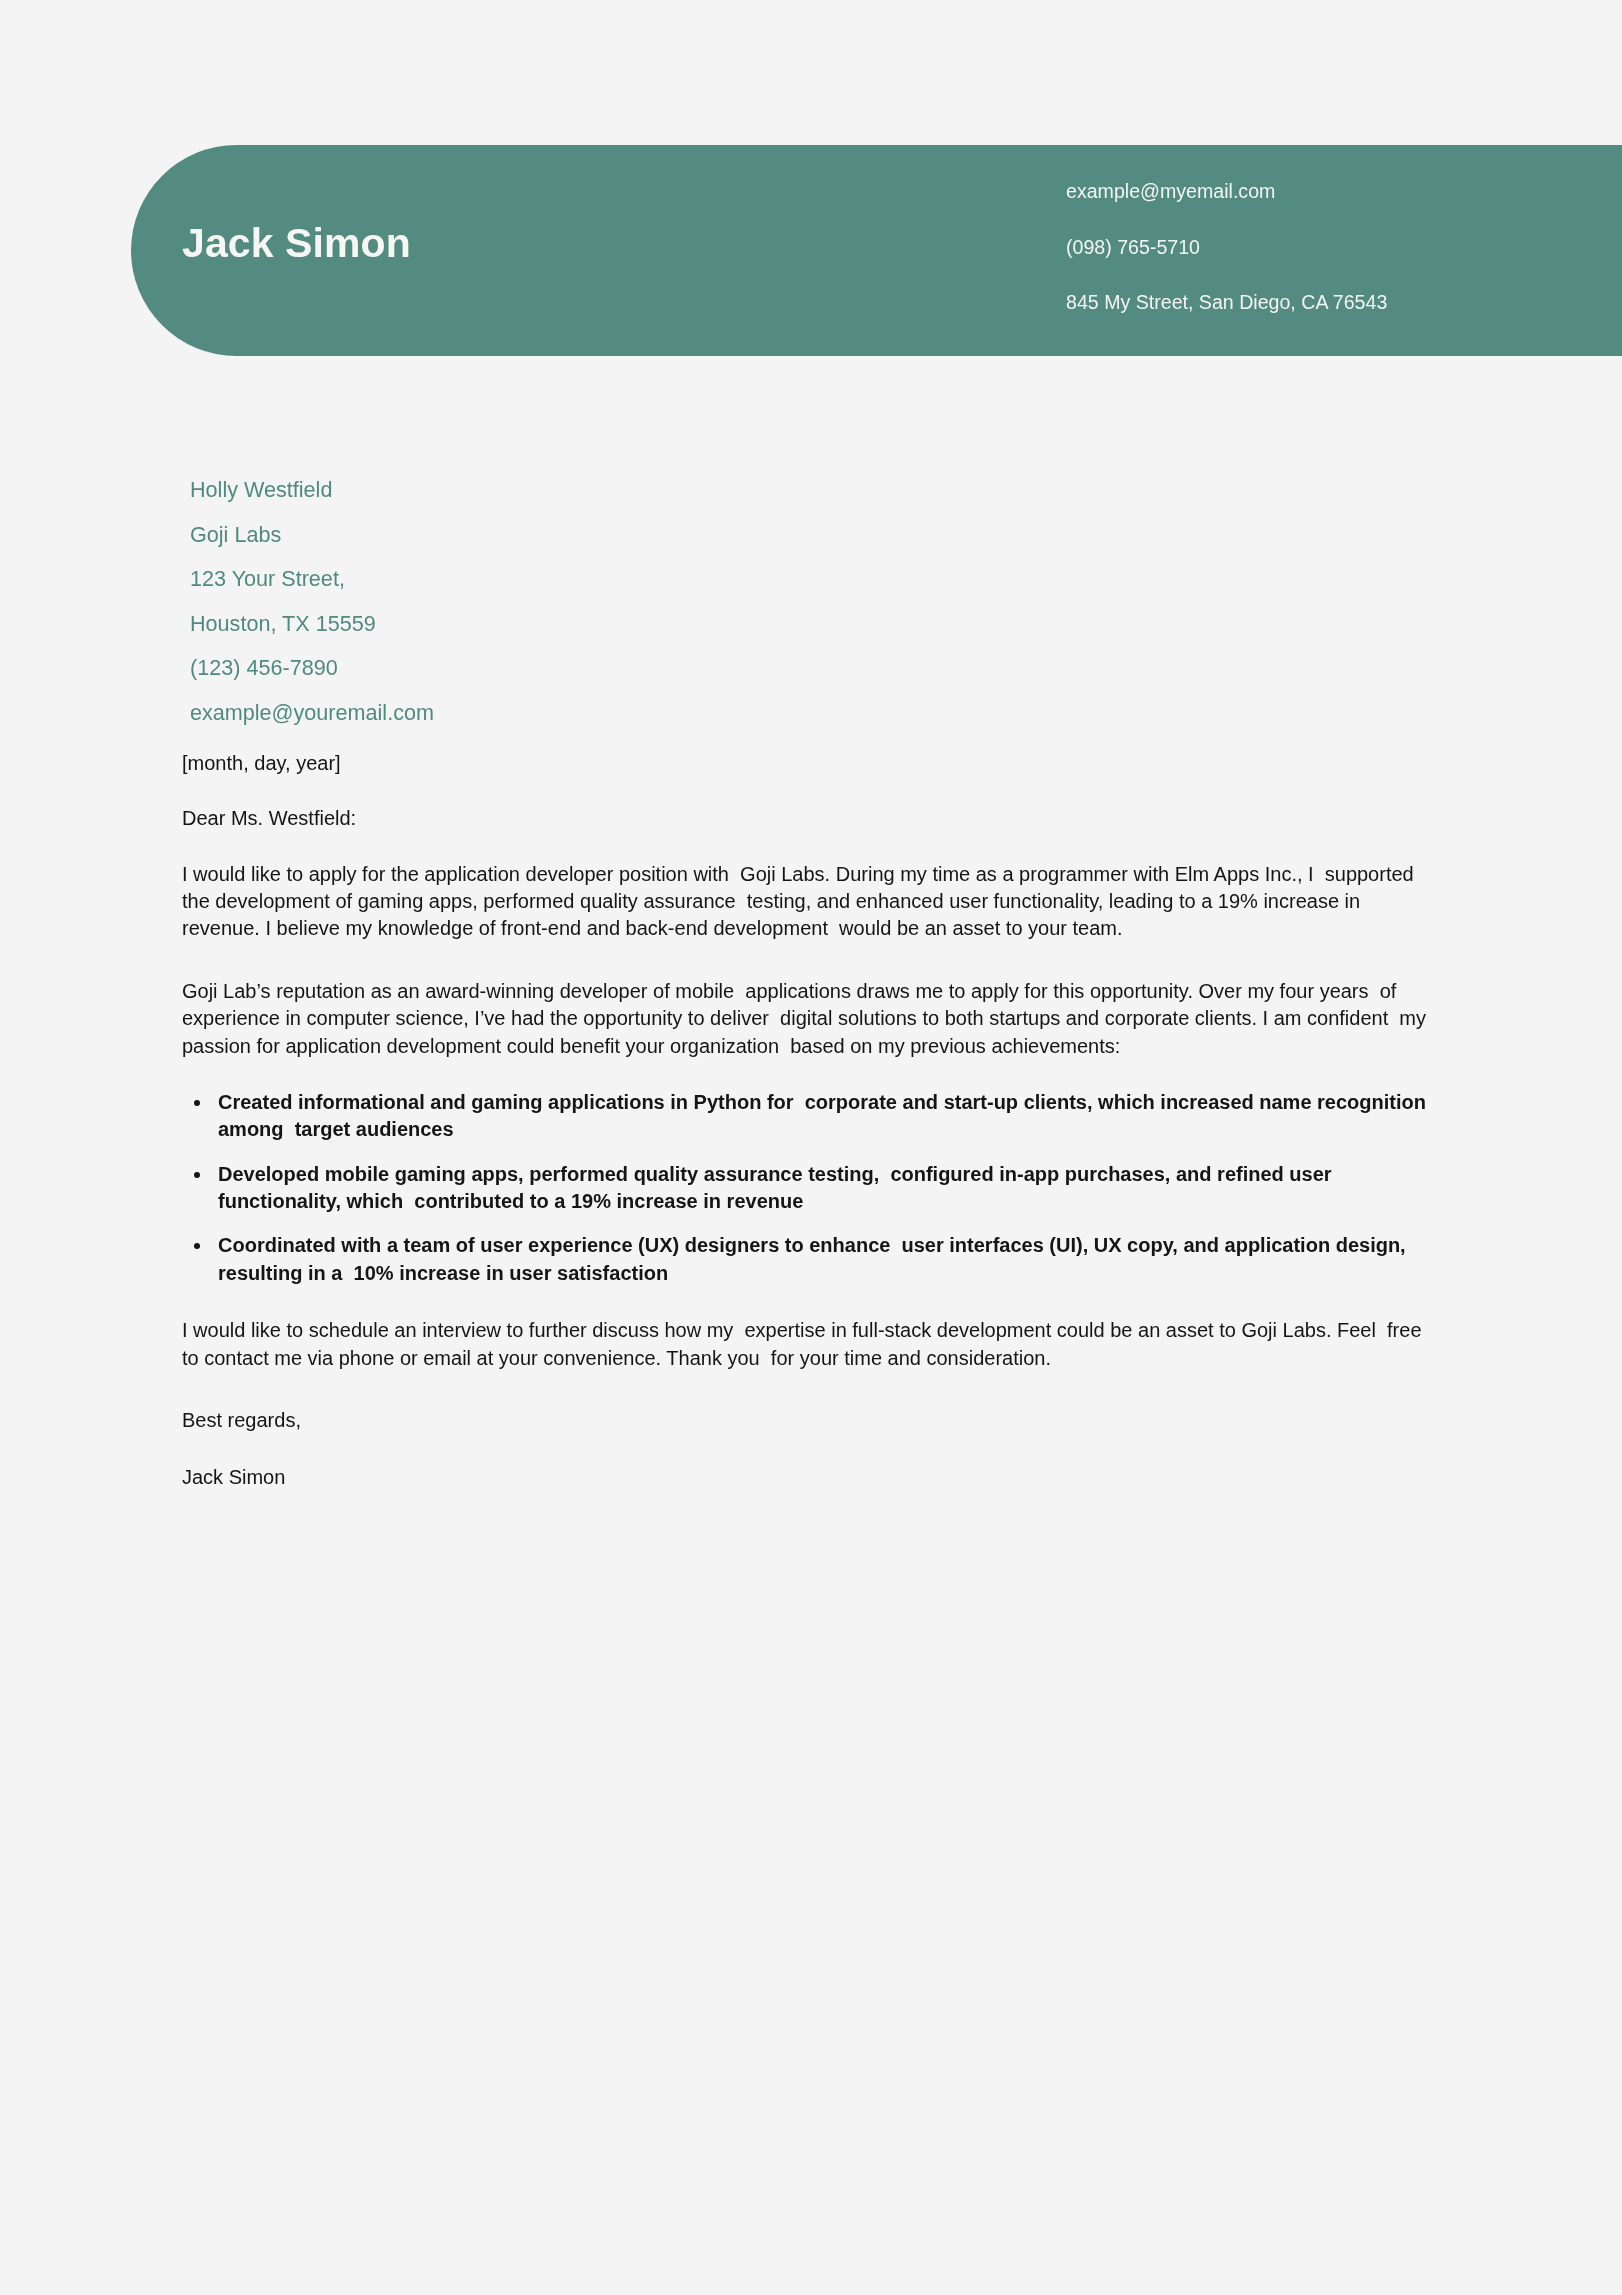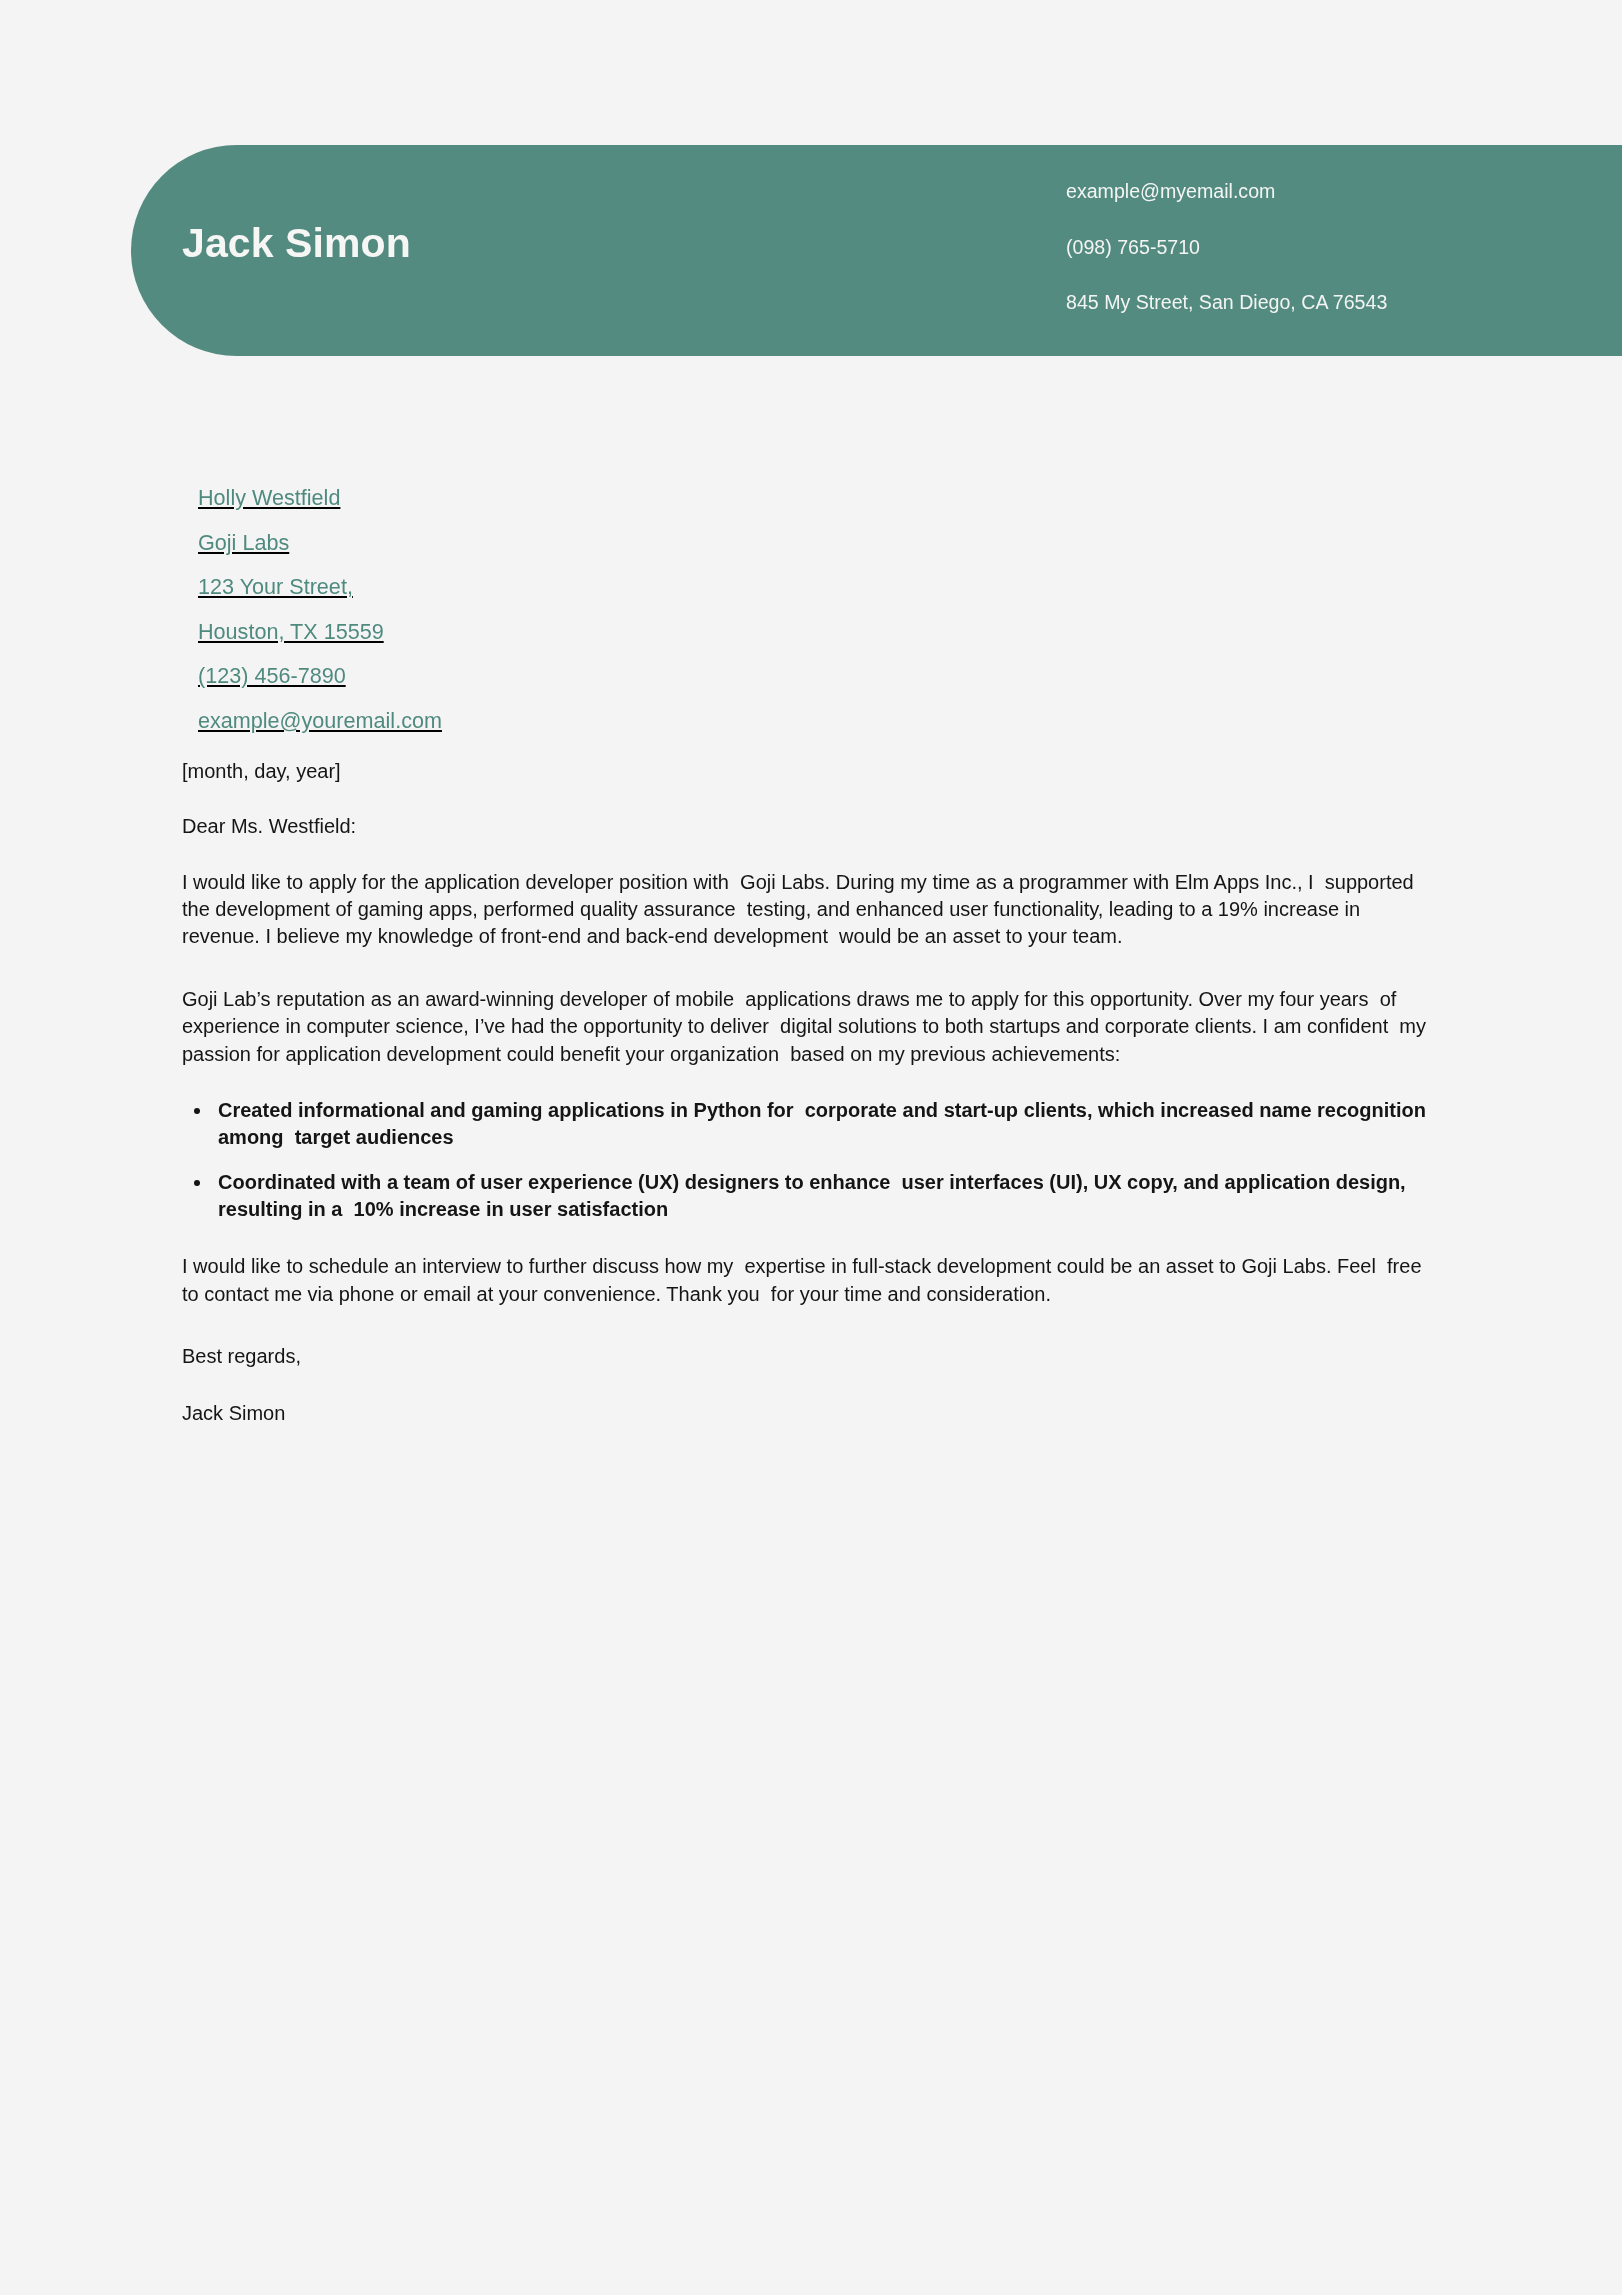--- a/index.html
+++ b/index.html
@@ -68,22 +68,21 @@
 
   
   .doc {
     position: absolute;
     left: 182px;
     top: 471px;
     width: 1250px;
   }
 
   .recipient-block {
-    margin: 16px;
-    text-decoration: underline;
+    margin: 8px;
   }
 
   .recipient-block .recipient-line {
     font-size: 21.6px;
     line-height: 1;
     color: #4f8a7e;
     margin-bottom: 23px;
     white-space: nowrap;
   }
 
@@ -194,20 +193,21 @@
     <div class="date-line">[month, day, year]</div>
 
     <div class="salutation">Dear Ms. Westfield:</div>
 
     <div class="body-para">I would like to apply for the application developer position with  Goji Labs. During my time as a programmer with Elm Apps Inc., I  supported the development of gaming apps, performed quality assurance  testing, and enhanced user functionality, leading to a 19% increase in  revenue. I believe my knowledge of front-end and back-end development  would be an asset to your team.</div>
 
     <div class="body-para para-gap-large">Goji Lab’s reputation as an award-winning developer of mobile  applications draws me to apply for this opportunity. Over my four years  of experience in computer science, I’ve had the opportunity to deliver  digital solutions to both startups and corporate clients. I am confident  my passion for application development could benefit your organization  based on my previous achievements:</div>
 
     <ul class="bullet-list">
       <li>Created informational and gaming applications in Python for  corporate and start-up clients, which increased name recognition among  target audiences</li>
+      <li>Developed mobile gaming apps, performed quality assurance testing,  configured in-app purchases, and refined user functionality, which  contributed to a 19% increase in revenue</li>
       <li>Coordinated with a team of user experience (UX) designers to enhance  user interfaces (UI), UX copy, and application design, resulting in a  10% increase in user satisfaction</li>
     </ul>
 
     <div class="closing-para">I would like to schedule an interview to further discuss how my  expertise in full-stack development could be an asset to Goji Labs. Feel  free to contact me via phone or email at your convenience. Thank you  for your time and consideration.</div>
 
     <div class="signoff">Best regards,</div>
 
     <div class="signature-name">Jack Simon</div>
 
   </div>

